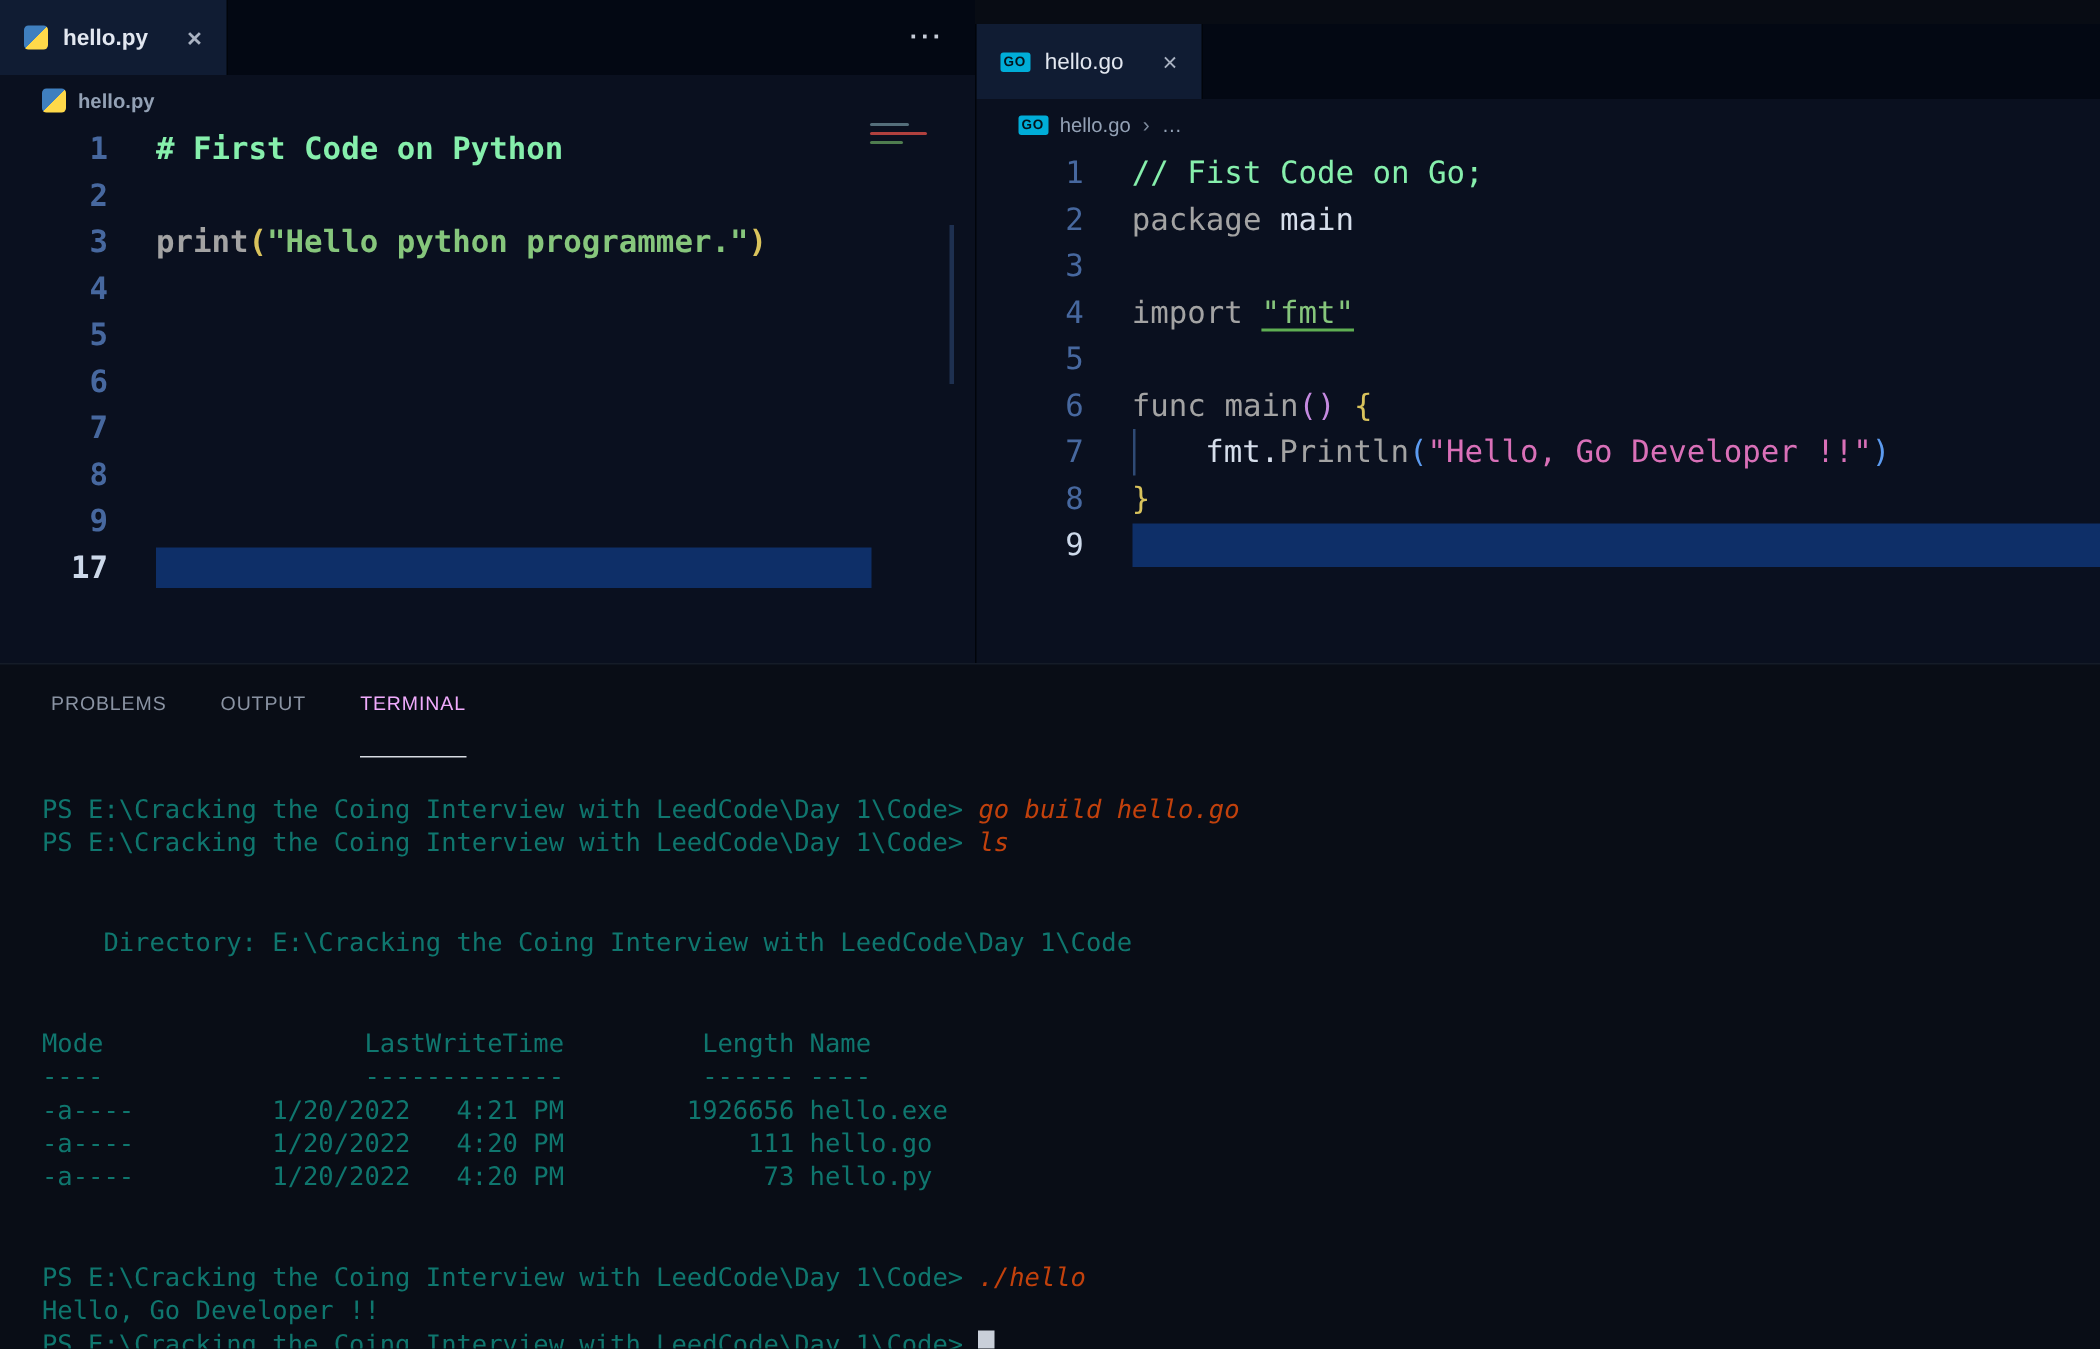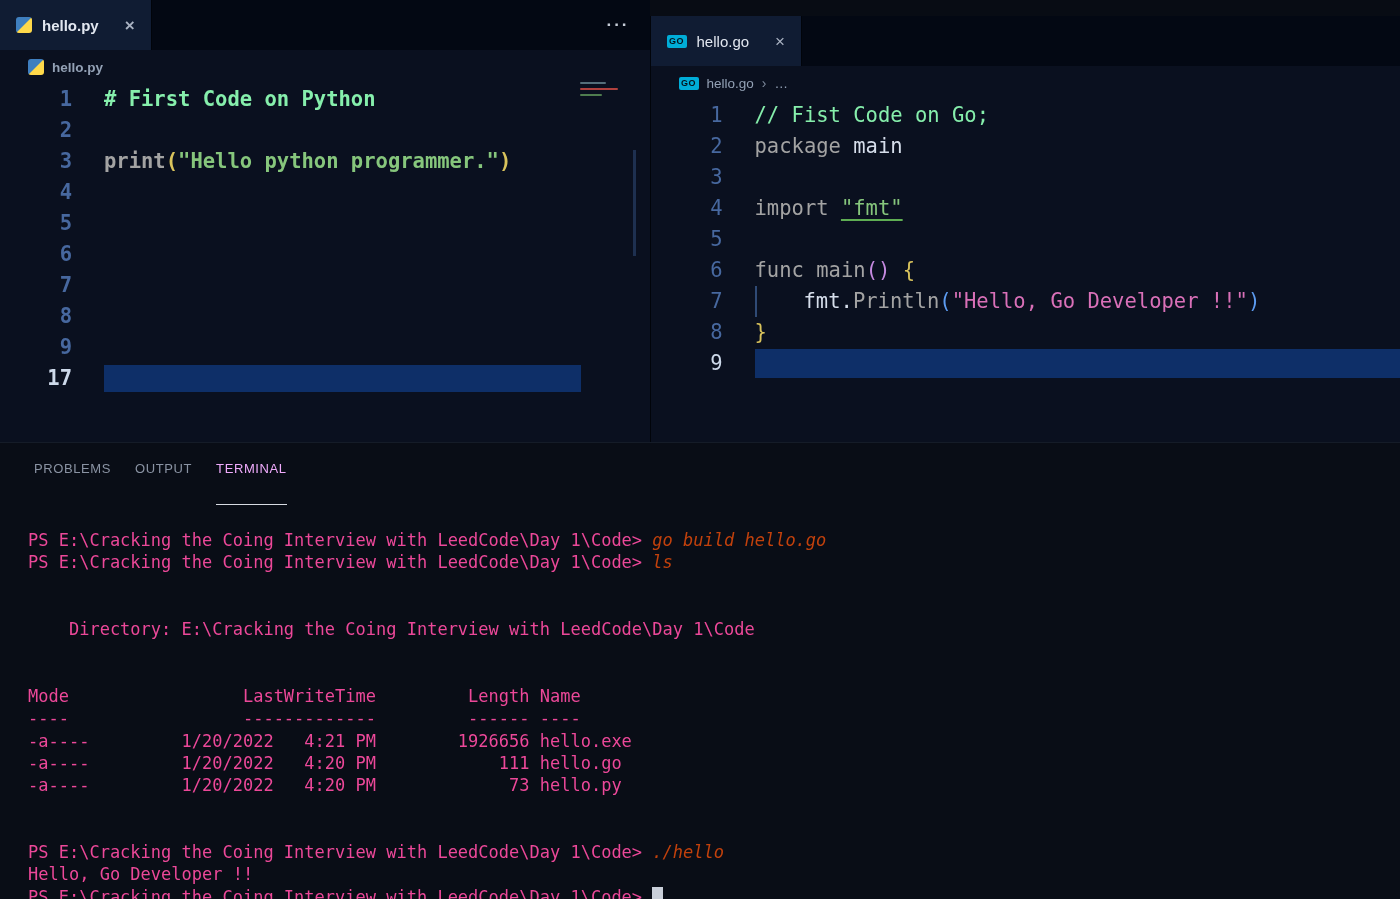--- a/index.html
+++ b/index.html
@@ -51,29 +51,29 @@
   
   .minimap{position:absolute;top:82px;right:24px;width:46px;height:42px;}
   .mm-dash{display:block;height:2px;margin-bottom:4px;border-radius:1px;}
   .mm1{width:26px;background:#546e7a;}
   .mm2{width:38px;background:#b0413e;}
   .mm3{width:22px;background:#4f7d4f;}
   .sash{position:absolute;right:14px;top:150px;width:3px;height:106px;background:#1e3050;}
 
   
   .panel{height:456px;background:#090d16;border-top:1px solid #151c28;}
-  .panel-tabs{display:flex;gap:24px;padding:18px 0 0 34px;height:44px;font-size:13px;
+  .panel-tabs{display:flex;gap:36px;padding:18px 0 0 34px;height:44px;font-size:13px;
     letter-spacing:.6px;color:#8a93a3;}
   .ptab{padding-bottom:7px;cursor:pointer;}
   .ptab.active{color:#f0abfc;border-bottom:1.5px solid #d7dbe2;}
 
   .terminal{font-family:"DejaVu Sans Mono",monospace;font-size:17px;line-height:22.3px;
     padding:24px 0 0 28px;color:#cdd5df;}
   .tline{height:22.3px;white-space:pre;}
-  .p{color:#ec4899;}
+  .p{color:#0f766e;}
   .c{color:#c2410c;font-style:italic;}
   .cursor{background:#c9cfd9;color:#090d16;}
 </style>
 </head>
 <body>
 
 <div class="workbench">
 
   <div class="editors">
 

